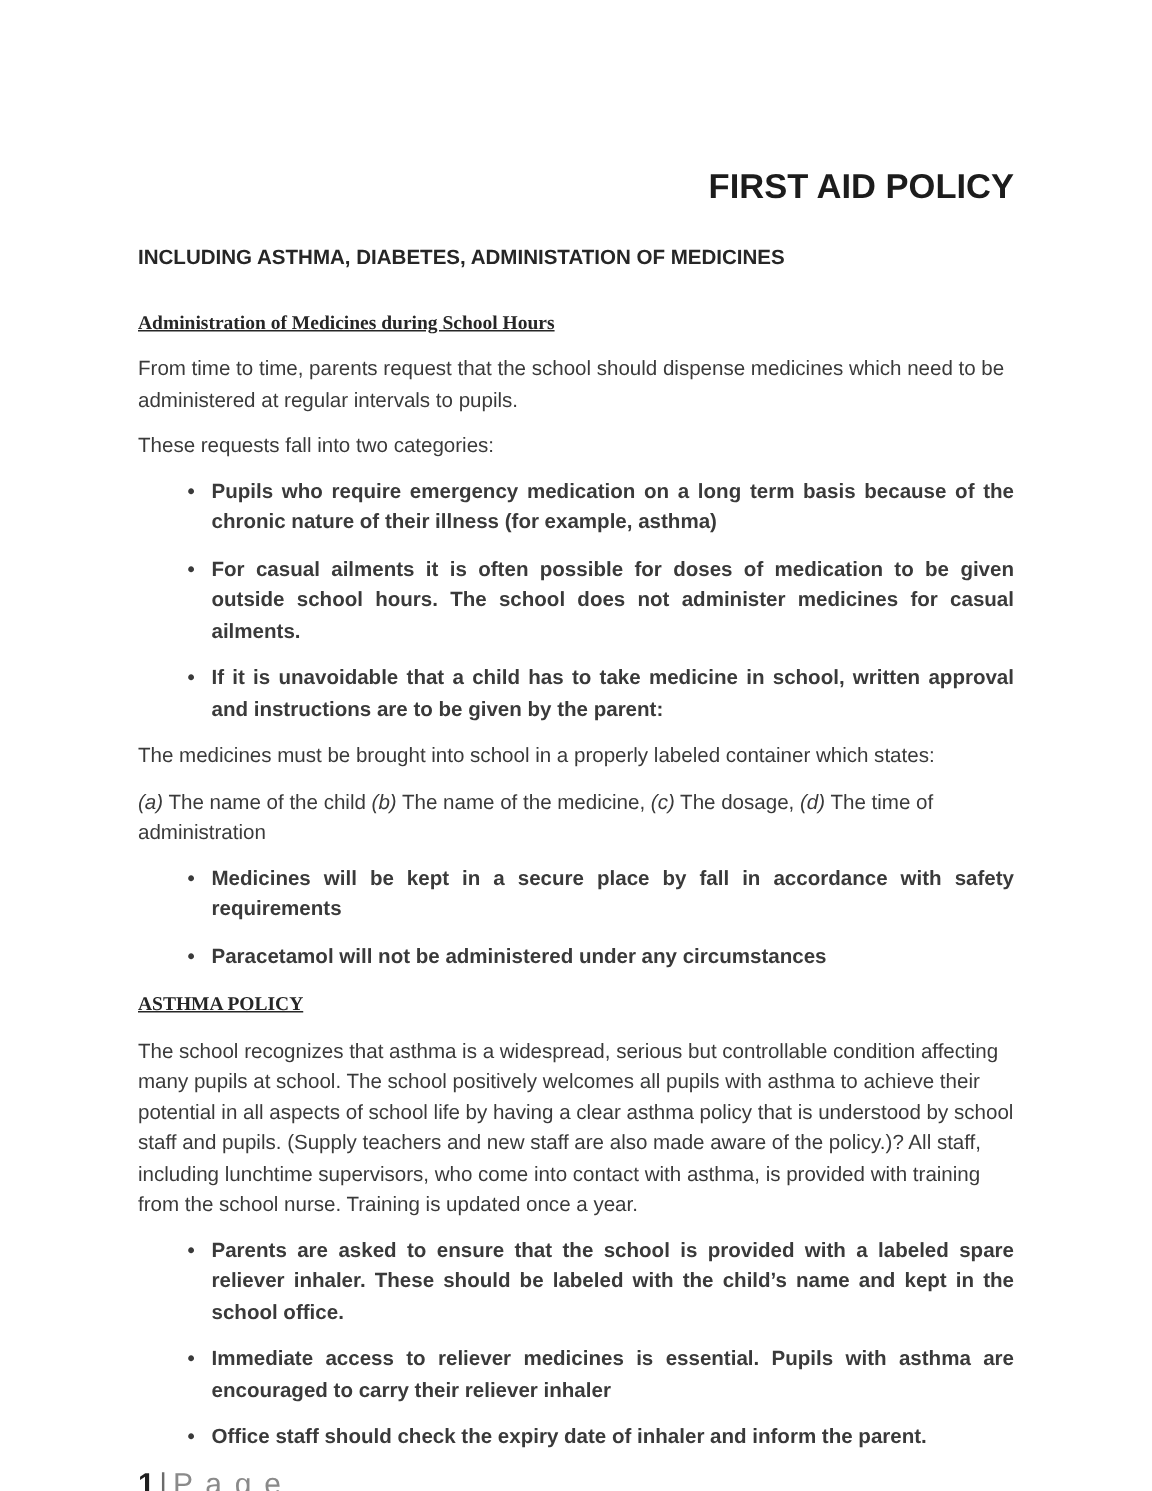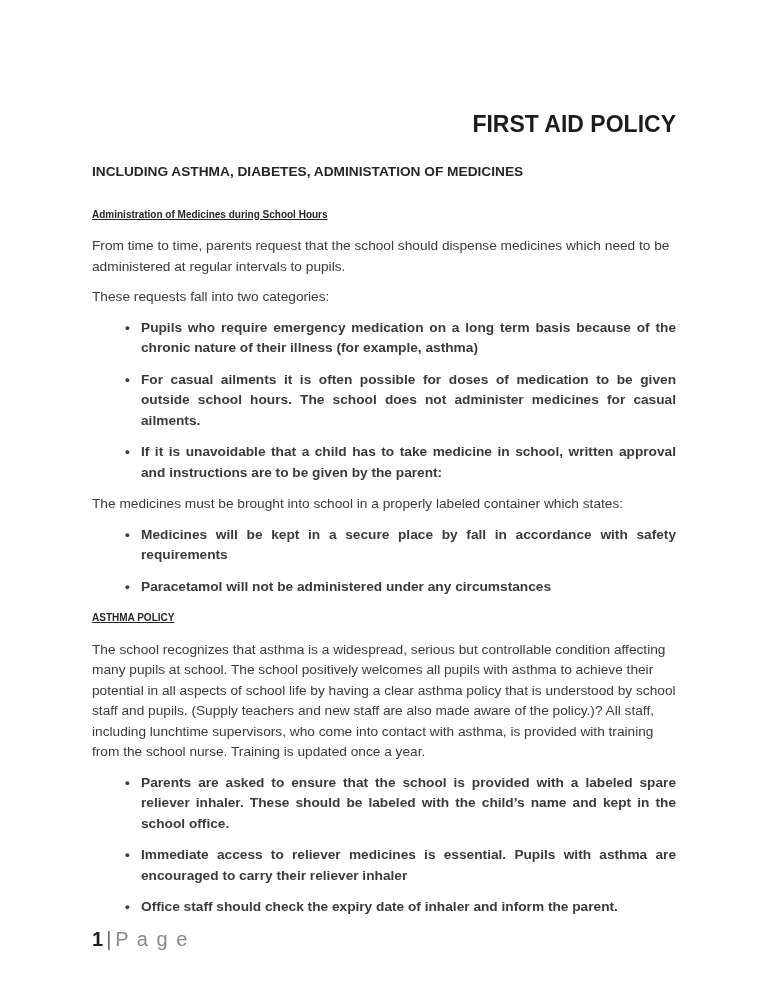--- a/index.html
+++ b/index.html
@@ -29,25 +29,26 @@
     text-align: right;
     color: #1c1c1c;
     margin: 0 0 24px 0;
   }
   .doc-subtitle {
     font-weight: bold;
     color: #262626;
     margin: 0 0 22px 0;
   }
   .section-heading {
-    font-size: 10px;
+    font-size: 13px;
     font-weight: bold;
     color: #262626;
     text-decoration: underline;
     margin: 6px 0 11px 0;
+    font-family: Liberation Serif, serif;
   }
   p.body-para {
     margin: 0 0 10px 0;
   }
   ul.bullets {
     list-style: none;
     margin: 2px 0 2px 0;
     padding: 0 0 0 33px;
     font-weight: bold;
   }
@@ -103,20 +104,21 @@
   <p class="body-para">These requests fall into two categories:</p>
 
   <ul class="bullets">
     <li>Pupils who require emergency medication on a long term basis because of the chronic nature of their illness (for example, asthma)</li>
     <li>For casual ailments it is often possible for doses of medication to be given outside school hours. The school does not administer medicines for casual ailments.</li>
     <li>If it is unavoidable that a child has to take medicine in school, written approval and instructions are to be given by the parent:</li>
   </ul>
 
   <p class="body-para">The medicines must be brought into school in a properly labeled container which states:</p>
 
+  <p class="body-para label-spec"><em>(a)</em><span> The name of the child </span><em>(b)</em><span> The name of the medicine, </span><em>(c)</em><span> The dosage, </span><em>(d)</em><span> The time of administration</span></p>
 
   <ul class="bullets">
     <li>Medicines will be kept in a secure place by fall in accordance with safety requirements</li>
     <li>Paracetamol will not be administered under any circumstances</li>
   </ul>
 
   <h2 class="section-heading">ASTHMA POLICY</h2>
 
   <p class="body-para">The school recognizes that asthma is a widespread, serious but controllable condition affecting many pupils at school.  The school positively welcomes all pupils with asthma to achieve their potential in all aspects of school life by having a clear asthma policy that is understood by school staff and pupils.  (Supply teachers and new staff are also made aware of the policy.)?  All staff, including lunchtime supervisors, who come into contact with asthma, is provided with training from the school nurse.  Training is updated once a year.</p>
 

